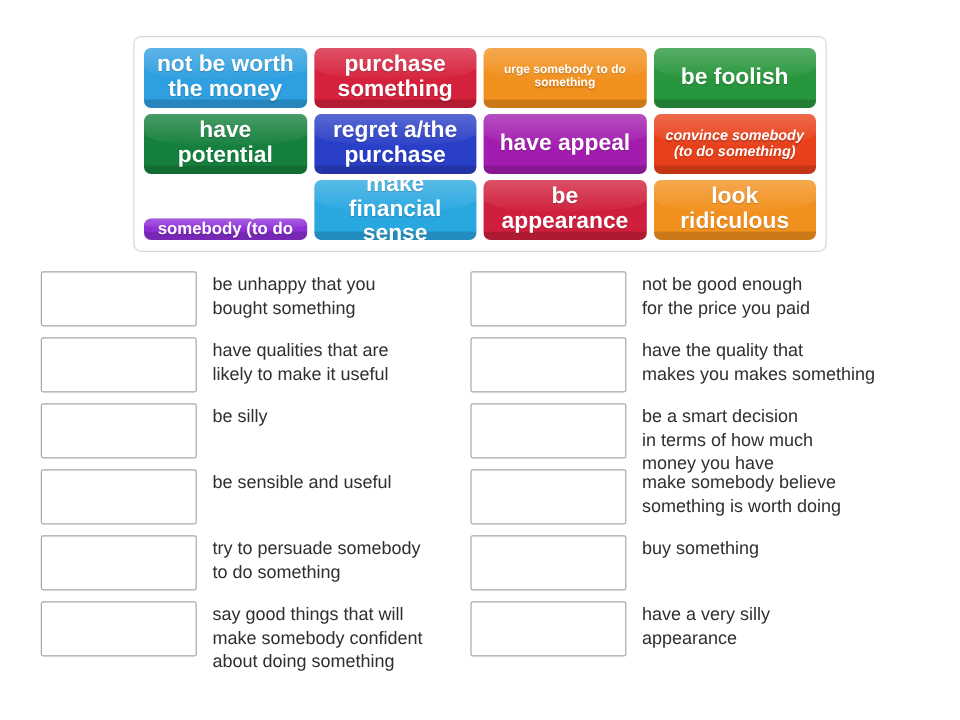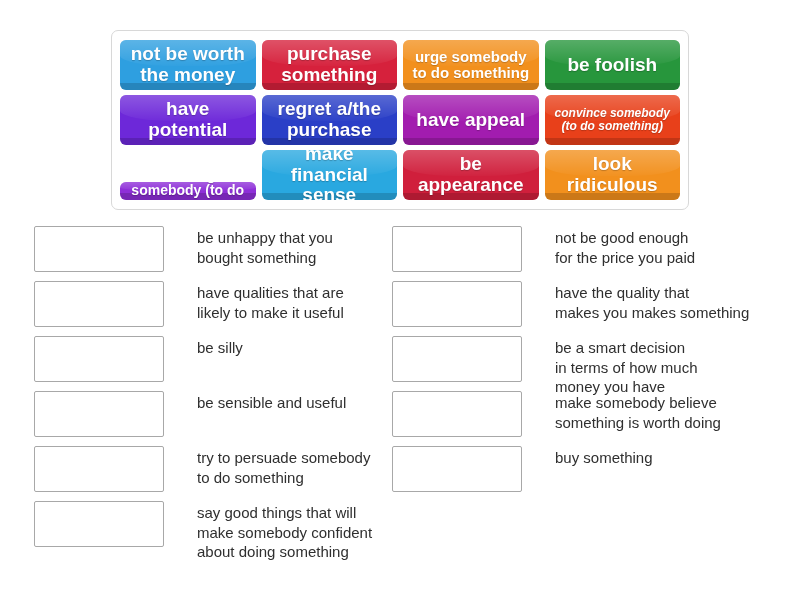--- a/index.html
+++ b/index.html
@@ -75,38 +75,37 @@
   .tile::after {
     content: "";
     position: absolute;
     left: 0; right: 0; bottom: 0;
     height: 7px;
     background: rgba(0,0,0,0.16);
     z-index: 1;
     pointer-events: none;
   }
   .tile.s-17 { font-size: 19px; }
-  .tile.s-15 { font-size: 15px; }
+  .tile.s-15 { font-size: 10px; }
   .tile.s-12 { font-size: 12px; font-style: italic; }
   .tile.s-11 { font-size: 14px; margin-top: 32px; }
 
   
   .answers-col {
     position: absolute;
     top: 226px;
     width: 370px;
   }
   #answers-left  { left: 34px; }
   #answers-right { left: 392px; }
 
   .answer-row {
     display: flex;
     align-items: flex-start;
     height: 55px;
-    gap: 20px;
   }
   .drop-slot {
     width: 130px;
     height: 46px;
     box-sizing: border-box;
     border: 1px solid #a8a8a8;
     background: #ffffff;
     border-radius: 2px;
     flex: 0 0 auto;
     cursor: pointer;
@@ -136,21 +135,21 @@
     </div>
     <div class="tile s-15" style="background:#f2901d">
       <span class="tile-inner">urge somebody to do something</span>
     </div>
     <div class="tile s-17" style="background:#27963c">
       <span class="tile-inner">be foolish</span>
     </div>
   </div>
 
   <div class="tile-row">
-    <div class="tile s-17" style="background:#6d28d9">
+    <div class="tile s-17" style="background:#15803d">
       <span class="tile-inner">have potential</span>
     </div>
     <div class="tile s-17" style="background:#2a3fc7">
       <span class="tile-inner">regret a/the purchase</span>
     </div>
     <div class="tile s-17" style="background:#a21caf">
       <span class="tile-inner">have appeal</span>
     </div>
     <div class="tile s-12" style="background:#e8401a">
       <span class="tile-inner">convince somebody (to do something)</span>
@@ -225,13 +224,18 @@
   </div>
   <div class="answer-row">
     <div class="drop-slot"></div>
     <div class="answer-text">make somebody believe
 something is worth doing</div>
   </div>
   <div class="answer-row">
     <div class="drop-slot"></div>
     <div class="answer-text">buy something</div>
   </div>
+  <div class="answer-row tall">
+    <div class="drop-slot"></div>
+    <div class="answer-text">have a very silly
+appearance</div>
+  </div>
 </div>
 
 </body></html>

